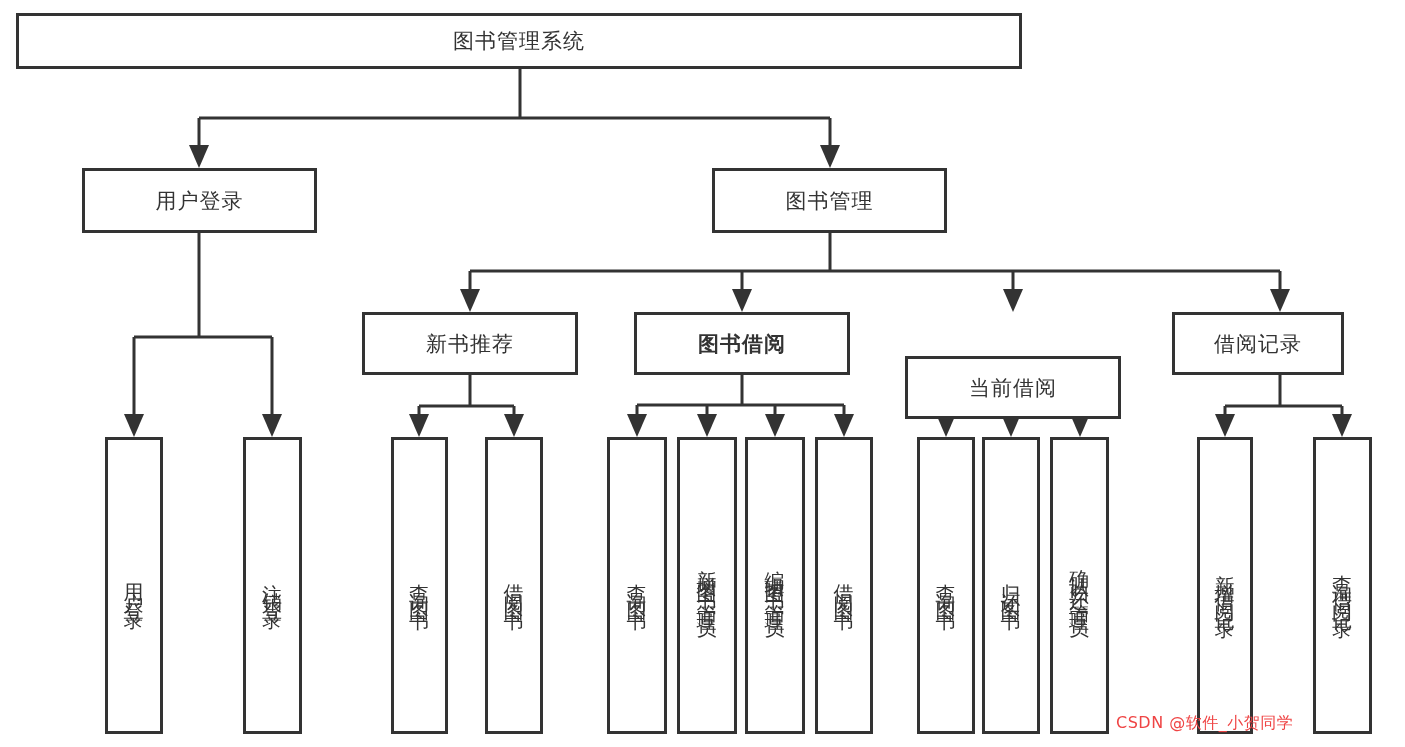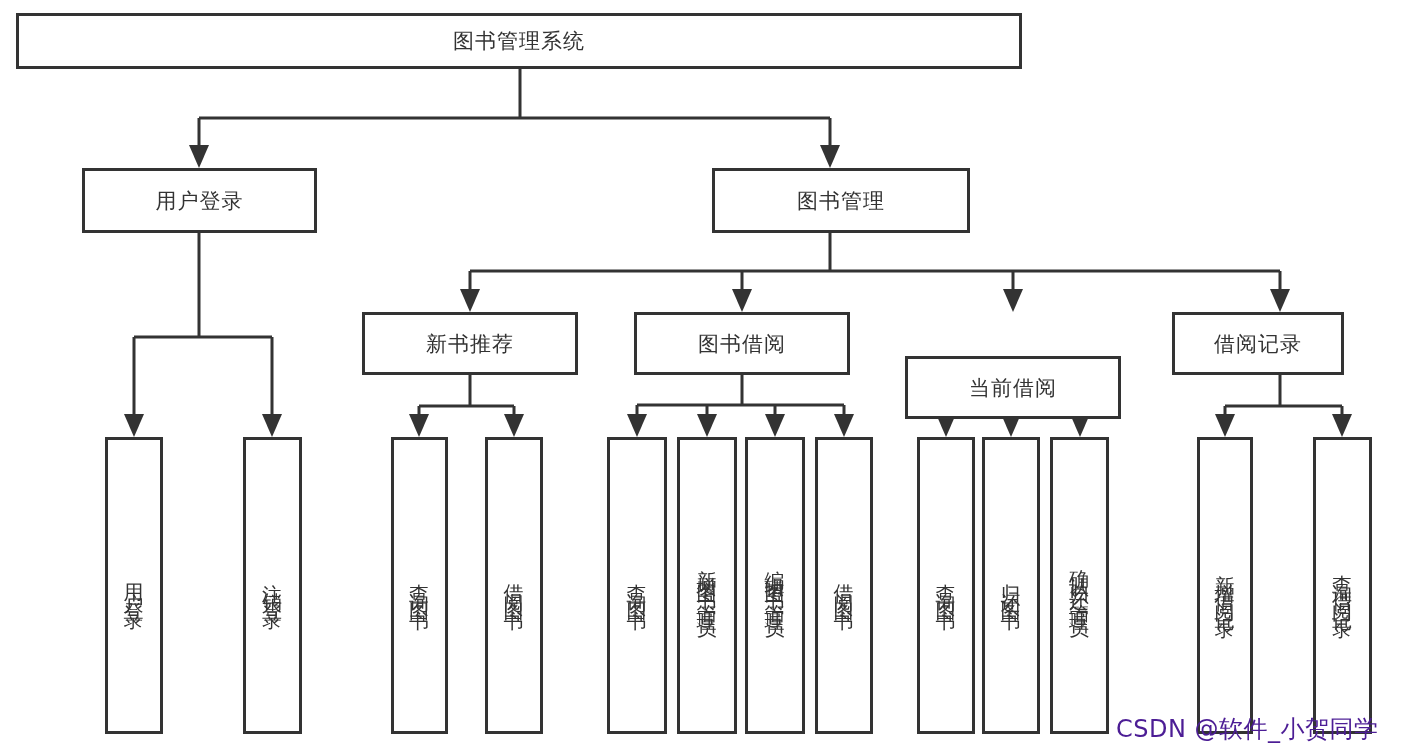--- a/index.html
+++ b/index.html
@@ -46,22 +46,22 @@
     white-space: nowrap;
   }
   .vnode.long span {
     letter-spacing: 7px;
   }
   #watermark {
     position: absolute;
     left: 1116px;
     top: 713px;
     z-index: 3;
-    font-size: 24px;
-    color: #4c1d95;
+    font-size: 16px;
+    color: #ef4444;
     white-space: nowrap;
     letter-spacing: 0.5px;
   }
 </style>
 </head>
 <body>
 
 <div id="stage">
 
   <svg id="connectors" width="1405" height="747" viewBox="0 0 1405 747">
@@ -104,28 +104,28 @@
     </g>
   </svg>
 
   <div class="node hnode" style="left:16px; top:13px; width:1006px; height:56px;">
     <span>图书管理系统</span>
   </div>
 
   <div class="node hnode" style="left:82px; top:168px; width:235px; height:65px;">
     <span>用户登录</span>
   </div>
-  <div class="node hnode" style="left:712px; top:168px; width:258px; height:65px;">
+  <div class="node hnode" style="left:712px; top:168px; width:235px; height:65px;">
     <span>图书管理</span>
   </div>
 
   <div class="node hnode" style="left:362px; top:312px; width:216px; height:63px;">
     <span>新书推荐</span>
   </div>
-  <div class="node hnode" style="left:634px; top:312px; width:216px; height:63px;">
+  <div class="node hnode" style="left:634px; top:312px; width:216px; height:63px;font-weight:bold;">
     <span>图书借阅</span>
   </div>
   <div class="node hnode" style="left:905px; top:312px; width:216px; height:63px;margin-top:44px;">
     <span>当前借阅</span>
   </div>
   <div class="node hnode" style="left:1172px; top:312px; width:172px; height:63px;">
     <span>借阅记录</span>
   </div>
 
   <div class="node vnode" style="left:105px; top:437px; width:58px; height:297px;">

